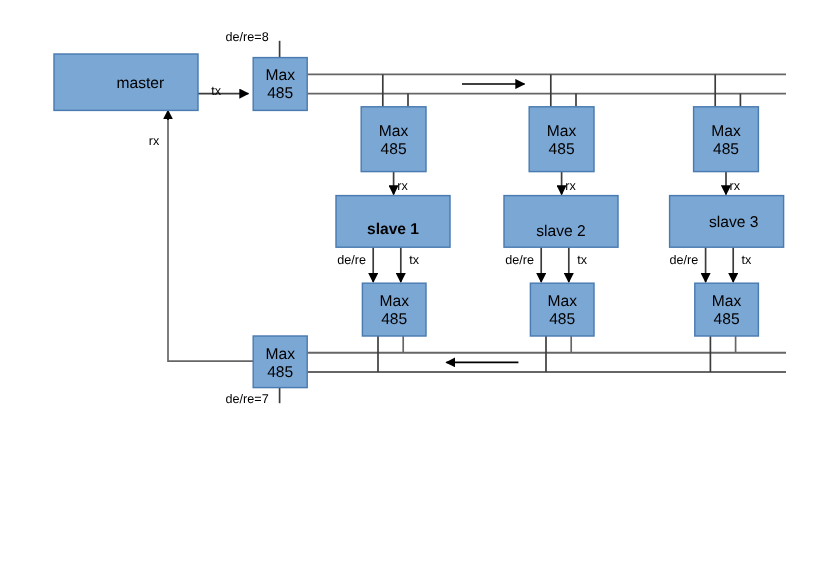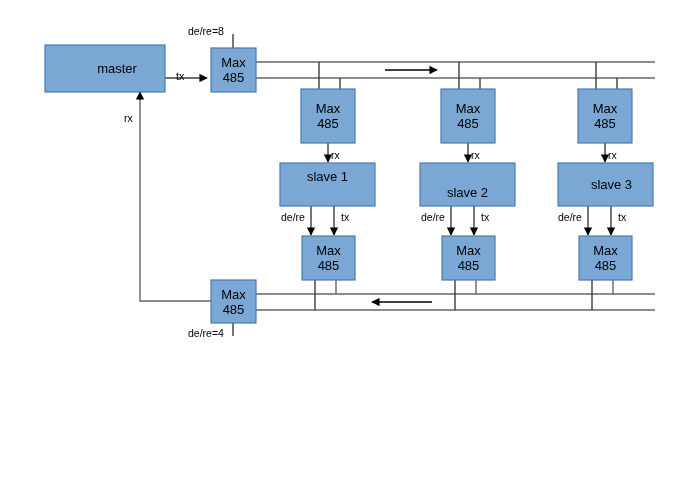--- a/index.html
+++ b/index.html
@@ -131,21 +131,21 @@
   <div id="node-labels">
       <div class="node-label" style="left: 45px; top: 45px; width: 144px; height: 47px;">master</div>
       <div class="node-label" style="left: 211px; top: 48px; width: 45px; height: 44px;">Max
 485</div>
       <div class="node-label" style="left: 301px; top: 89px; width: 54px; height: 54px;">Max
 485</div>
       <div class="node-label" style="left: 441px; top: 89px; width: 54px; height: 54px;">Max
 485</div>
       <div class="node-label" style="left: 578px; top: 89px; width: 54px; height: 54px;">Max
 485</div>
-      <div class="node-label" style="left: 280px; top: 149px; width: 95px; height: 54px;">slave 1</div>
+      <div class="node-label" style="left: 280px; top: 163px; width: 95px; height: 54px; font-weight: bold;">slave 1</div>
       <div class="node-label" style="left: 420px; top: 163px; width: 95px; height: 59px;">slave 2</div>
       <div class="node-label" style="left: 558px; top: 163px; width: 107px; height: 43px;">slave 3</div>
       <div class="node-label" style="left: 302px; top: 236px; width: 53px; height: 44px;">Max
 485</div>
       <div class="node-label" style="left: 442px; top: 236px; width: 53px; height: 44px;">Max
 485</div>
       <div class="node-label" style="left: 579px; top: 236px; width: 53px; height: 44px;">Max
 485</div>
       <div class="node-label" style="left: 211px; top: 280px; width: 45px; height: 43px;">Max
 485</div>
@@ -157,16 +157,16 @@
       <div class="edge-label" style="left: 124px; top: 112px;">rx</div>
       <div class="edge-label" style="left: 331px; top: 149px;">rx</div>
       <div class="edge-label" style="left: 471px; top: 149px;">rx</div>
       <div class="edge-label" style="left: 608px; top: 149px;">rx</div>
       <div class="edge-label" style="left: 281px; top: 211px;">de/re</div>
       <div class="edge-label" style="left: 341px; top: 211px;">tx</div>
       <div class="edge-label" style="left: 421px; top: 211px;">de/re</div>
       <div class="edge-label" style="left: 481px; top: 211px;">tx</div>
       <div class="edge-label" style="left: 558px; top: 211px;">de/re</div>
       <div class="edge-label" style="left: 618px; top: 211px;">tx</div>
-      <div class="edge-label" style="left: 188px; top: 327px;">de/re=4</div>
+      <div class="edge-label" style="left: 188px; top: 327px;">de/re=7</div>
     </div>
 
 </div>
 
 </body></html>

